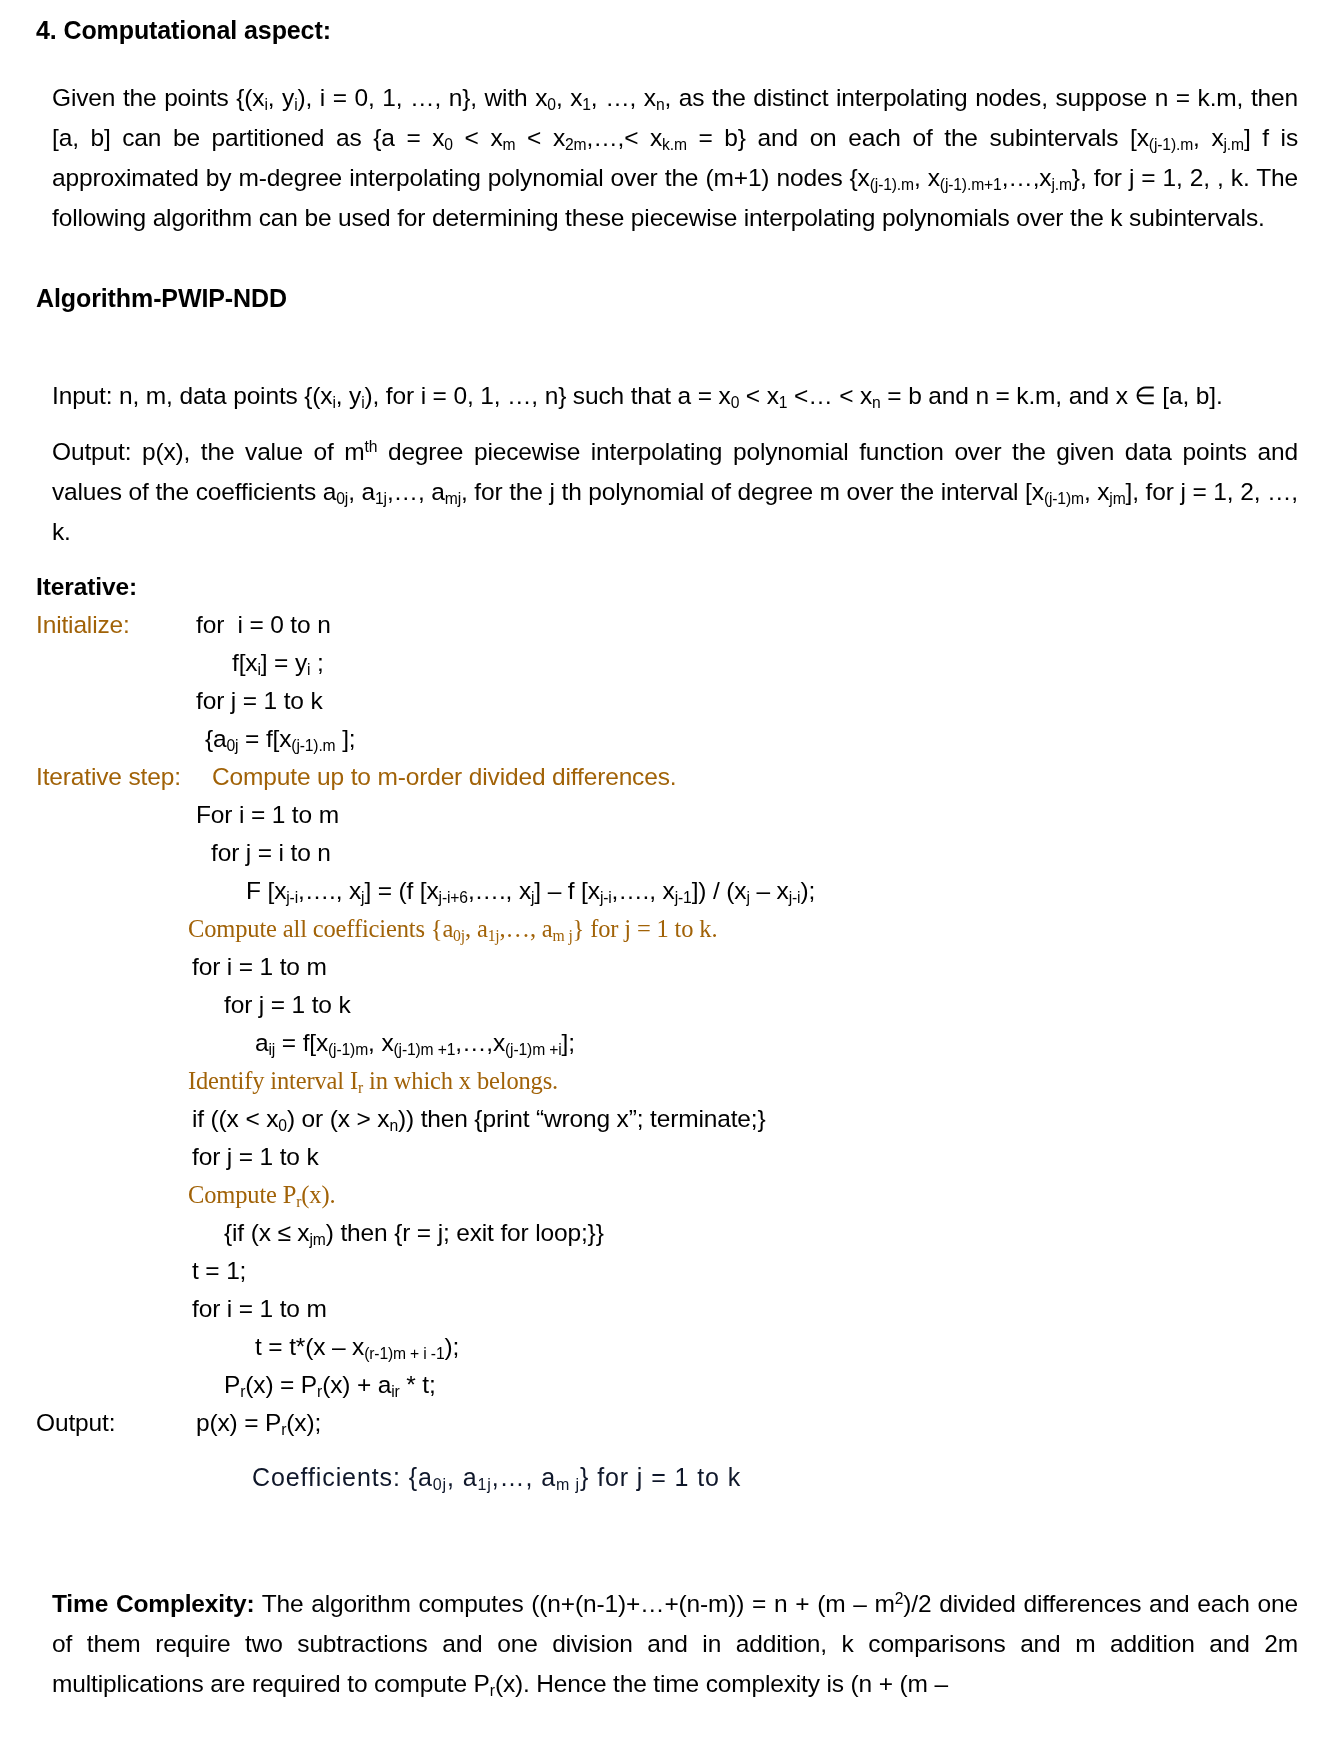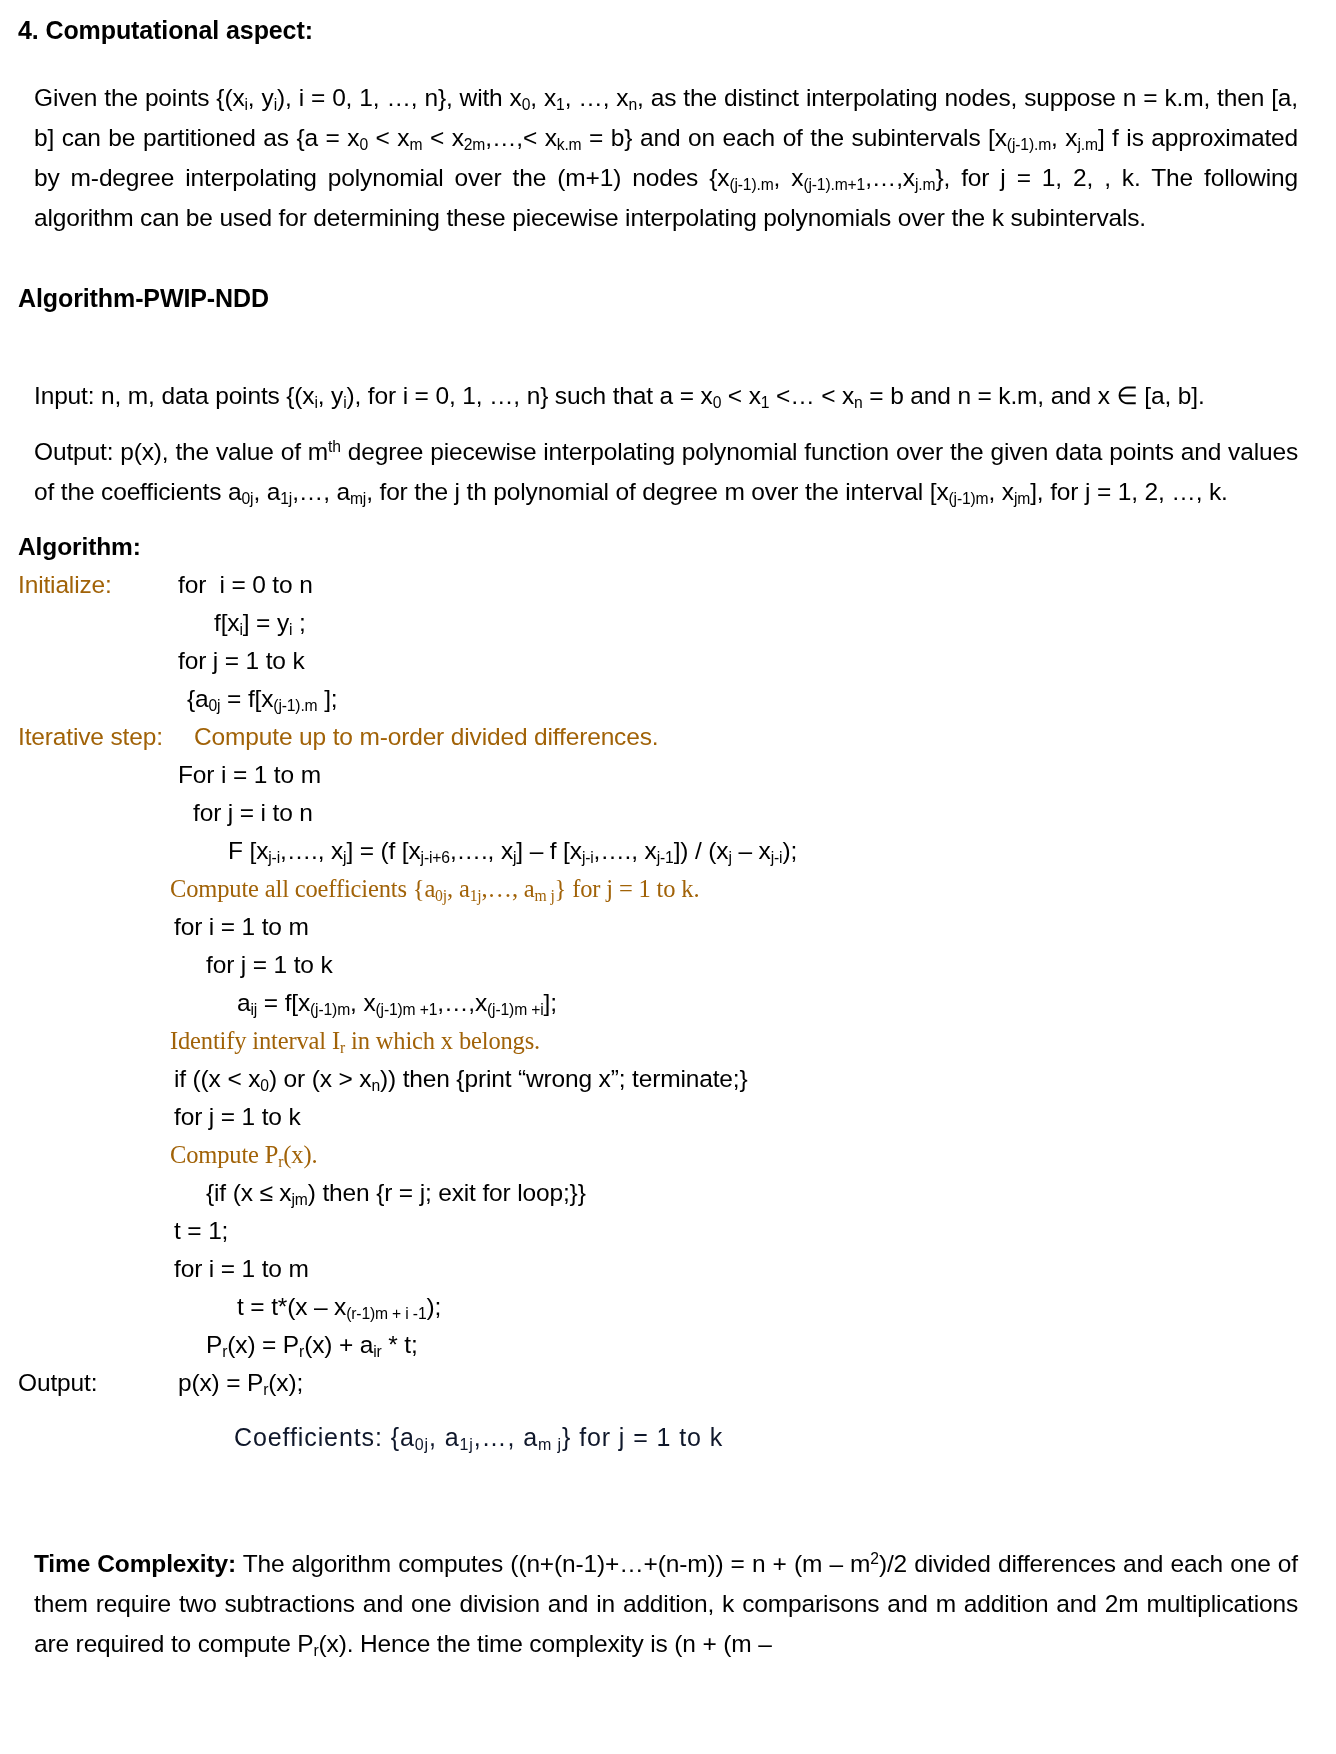--- a/index.html
+++ b/index.html
@@ -12,21 +12,21 @@
     height: 1754px;
     font-family: "Liberation Sans", sans-serif;
     color: #000000;
     overflow: hidden;
   }
   .page {
     position: relative;
     width: 1336px;
     height: 1754px;
     box-sizing: border-box;
-    padding: 14px 22px 0 18px;
+    padding: 14px 22px 0 36px;
   }
 
   
   .h-bold {
     font-weight: bold;
     font-size: 25px;
     line-height: 1.28;
     letter-spacing: -0.1px;
   }
   .para {
@@ -104,21 +104,21 @@
   <div class="spacer-md"></div>
 
   <div class="h-bold">Algorithm-PWIP-NDD</div>
 
   <div class="spacer-lg"></div>
 
   <p class="para"><span>Input: n, m, data points {(x</span><sub>i</sub><span>, y</span><sub>i</sub><span>), for i = 0, 1, …, n}  such that  a = x</span><sub>0</sub><span> &lt; x</span><sub>1</sub><span> &lt;… &lt; x</span><sub>n</sub><span> = b and n = k.m, and x ∈ [a, b].</span></p>
 
   <p class="para"><span>Output: p(x), the value of m</span><sup>th</sup><span> degree piecewise interpolating polynomial function over the given data points and values of the coefficients a</span><sub>0j</sub><span>, a</span><sub>1j</sub><span>,…, a</span><sub>mj</sub><span>, for the j th polynomial of degree m over the interval [x</span><sub>(j-1)m</sub><span>, x</span><sub>jm</sub><span>], for j = 1, 2, …, k.</span></p>
 
-  <div class="h-bold" style="font-size:24.5px;line-height:38px;">Algorithm:</div>
+  <div class="h-bold" style="font-size:24.5px;line-height:38px;">Iterative:</div>
 
   <div class="algo-row">
     <span class="algo-label red">Initialize:</span>
     <span class="algo-body">for  i = 0 to n</span>
   </div>
 
   <div class="algo-line i2"><span>f[x</span><sub>i</sub><span>] = y</span><sub>i</sub><span> ;</span></div>
 
   <div class="algo-line i1">for j = 1 to k</div>
 

